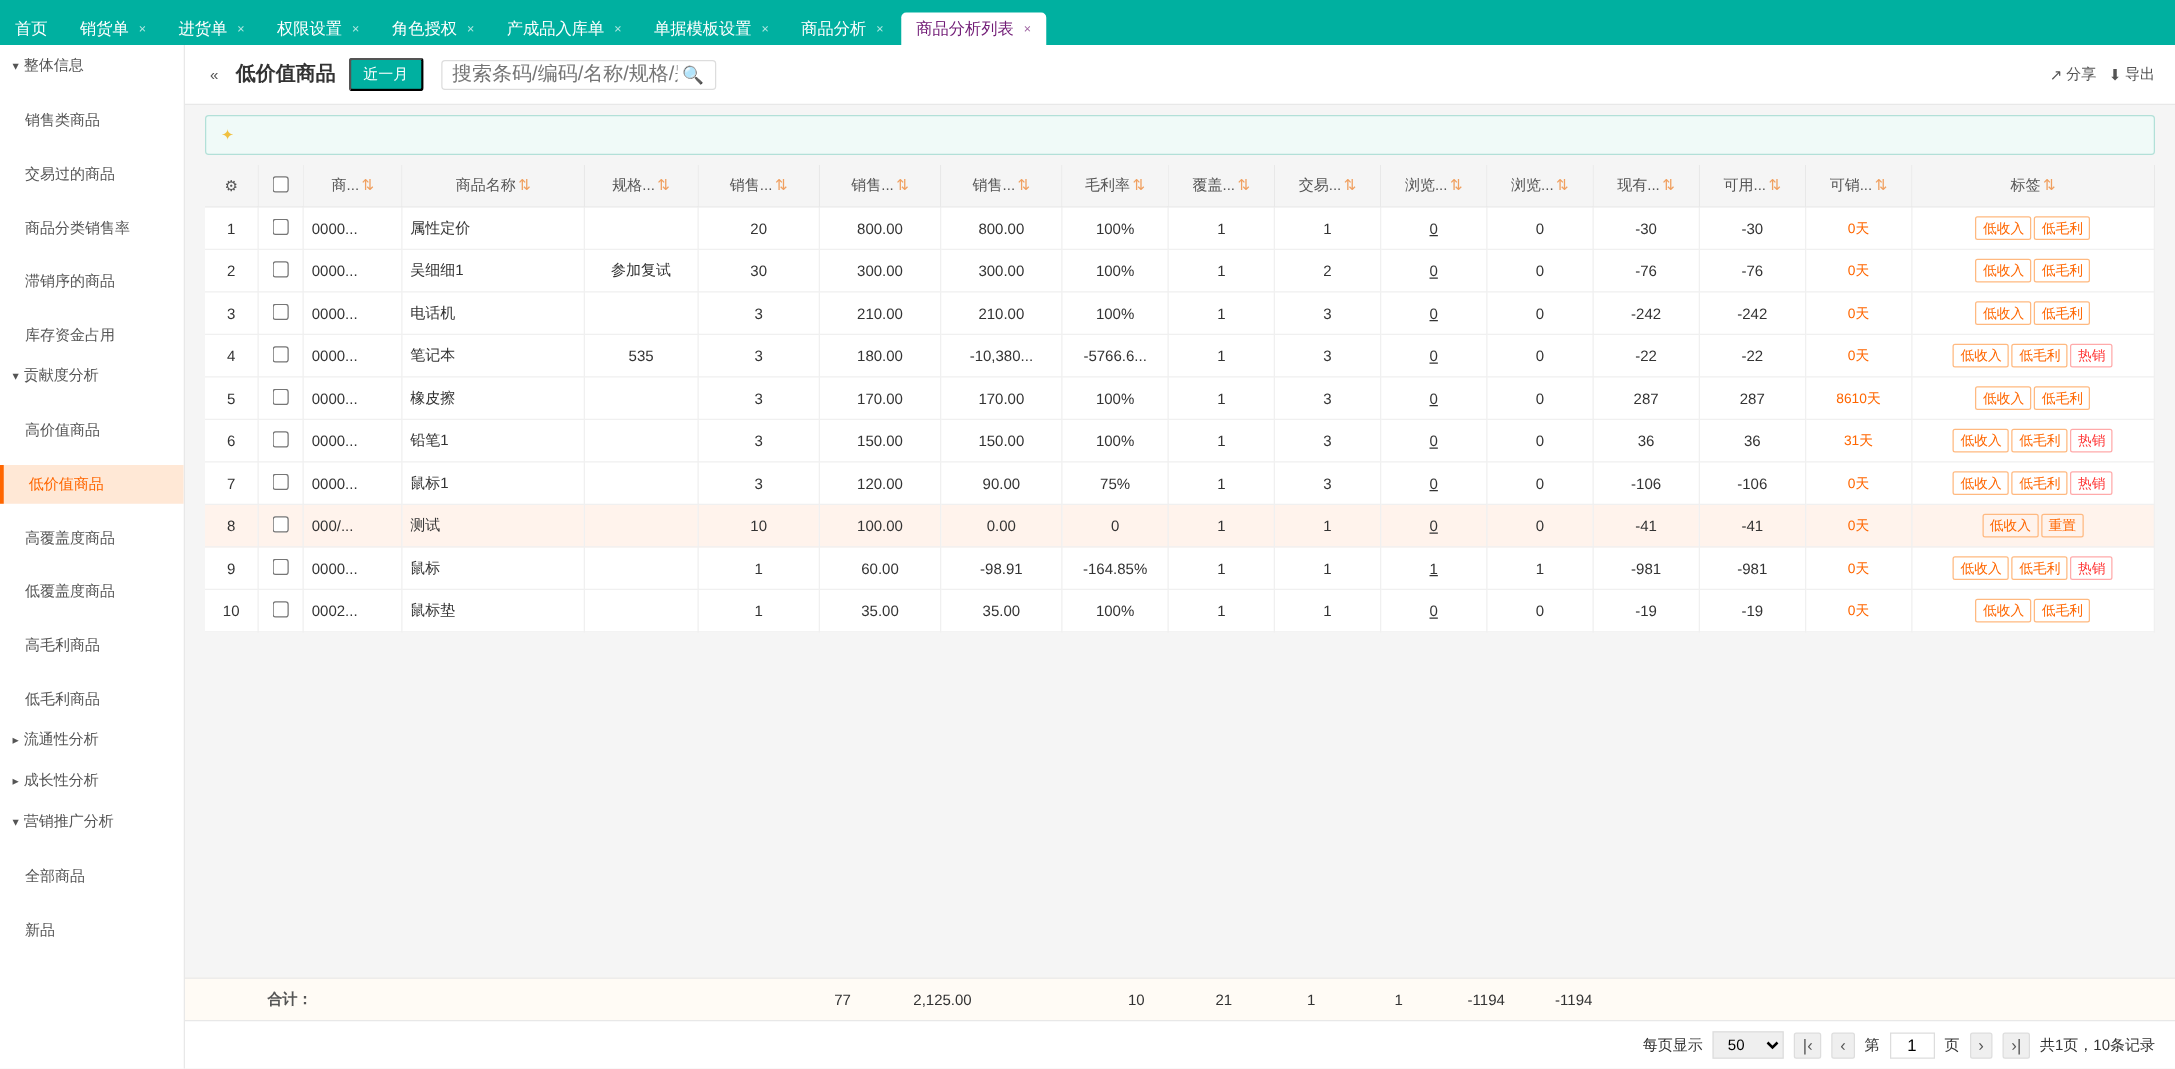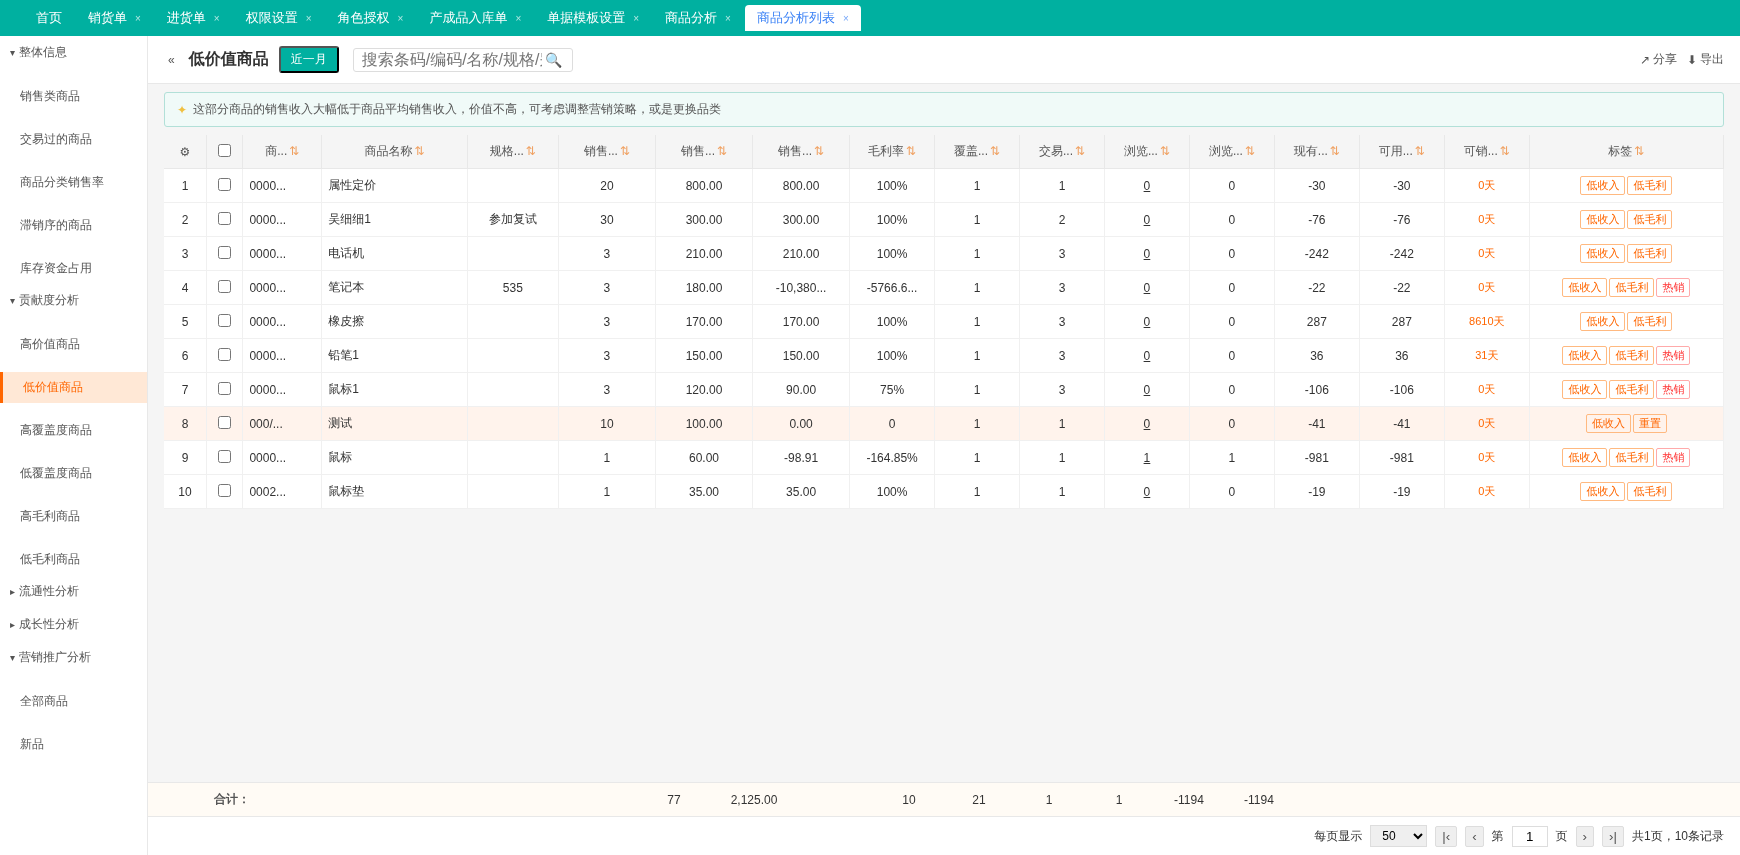--- a/index.html
+++ b/index.html
@@ -1,21 +1,21 @@
 <!DOCTYPE html>
 <html><head>
   <meta charset="utf-8">
   <style>
     * { margin: 0; padding: 0; box-sizing: border-box; }
     body { font-family: 'Microsoft YaHei', Arial, sans-serif; font-size: 12px; background: #f5f5f5; color: #333; width: 1740px; min-height: 855px; overflow-x: hidden; }
 
     
-    .top-nav { background: #00b0a0; display: flex; align-items: center; height: 36px; padding: 0 24px; gap: 2px; }
+    .top-nav { background: #00b0a0; display: flex; align-items: flex-end; height: 36px; padding: 0 0; gap: 2px; }
     .nav-item { color: #fff; padding: 4px 12px; cursor: pointer; font-size: 13px; white-space: nowrap; border-radius: 3px; display: flex; align-items: center; gap: 4px; }
-    .nav-item.active { background: #fff; color: #3b82f6; border-radius: 4px 4px 0 0; }
+    .nav-item.active { background: #fff; color: #701a75; border-radius: 4px 4px 0 0; }
     .nav-item .close-x { font-size: 10px; margin-left: 4px; opacity: 0.7; }
 
     
     .main-layout { display: flex; height: calc(855px - 36px); }
 
     
     .sidebar { width: 148px; background: #fff; border-right: 1px solid #e8e8e8; overflow-y: auto; flex-shrink: 0; }
     .sidebar-section { }
     .sidebar-header { display: flex; align-items: center; padding: 8px 10px; font-size: 12px; color: #555; cursor: pointer; }
     .sidebar-header .arrow { margin-right: 4px; font-size: 10px; }
@@ -187,21 +187,20 @@
         </div>
         <div class="action-btn">
           <span>⬇</span>
           <span>导出</span>
         </div>
       </div>
     </div>
 
     <div class="info-bar">
       <span class="star">✦</span>
-      <span>这部分商品的销售收入大幅低于商品平均销售收入，价值不高，可考虑调整营销策略，或是更换品类</span>
     </div>
 
     <div class="table-container">
       <table>
         <thead>
           <tr>
             <th class="gear-col">⚙</th>
             <th class="col-check"><input type="checkbox" style=""></th>
             <th class="col-code">商...<span class="sort-icon">⇅</span></th>
             <th class="col-name">商品名称<span class="sort-icon">⇅</span></th>

